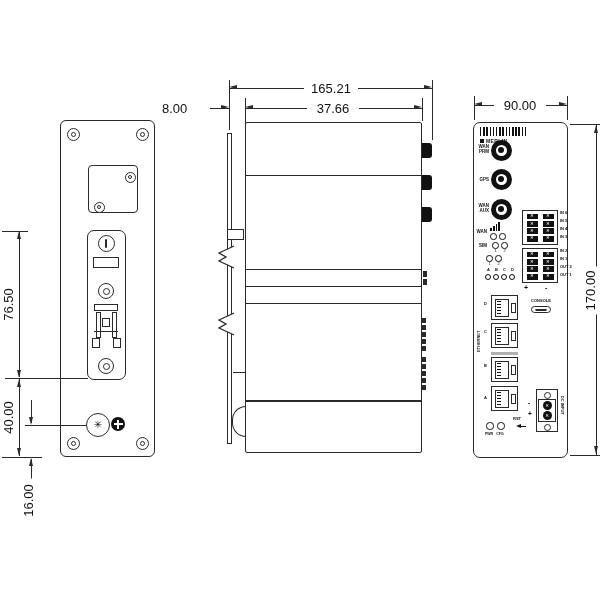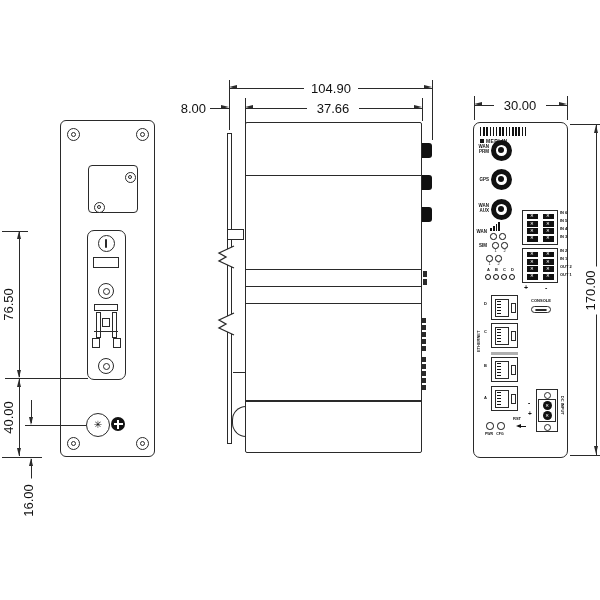--- a/index.html
+++ b/index.html
@@ -133,35 +133,35 @@
   <div class="L" style="left:421px;top:378px;width:5px;height:5px"></div>
   <div class="L" style="left:421px;top:385px;width:5px;height:5px"></div>
 
   <div class="L" style="left:229px;top:80px;width:1px;height:50px"></div>
   <div class="L" style="left:432px;top:80px;width:1px;height:60px"></div>
   <div class="L" style="left:245px;top:98px;width:1px;height:26px"></div>
   <div class="L" style="left:422px;top:98px;width:1px;height:23px"></div>
   <div class="L" style="left:229px;top:88px;width:203px;height:1px"></div>
   <div class="al" style="left:229px;top:85.4px"></div>
   <div class="ar" style="left:423.5px;top:85.4px"></div>
-  <div class="dim" style="left:304px;top:81px;width:54px">104.90</div>
+  <div class="dim" style="left:304px;top:81px;width:54px">165.21</div>
   <div class="L" style="left:245px;top:108px;width:177px;height:1px"></div>
   <div class="al" style="left:245px;top:105.4px"></div>
   <div class="ar" style="left:413.5px;top:105.4px"></div>
   <div class="dim" style="left:307px;top:101px;width:52px">37.66</div>
-  <div class="dim" style="left:166px;top:101px;width:42px;text-align:right">8.00</div>
+  <div class="dim" style="left:160px;top:101px;width:42px;text-align:left">8.00</div>
   <div class="L" style="left:210px;top:108px;width:19px;height:1px"></div>
   <div class="ar" style="left:220.5px;top:105.4px"></div>
 
   <div class="L" style="left:474px;top:96px;width:1px;height:24px"></div>
   <div class="L" style="left:567px;top:96px;width:1px;height:24px"></div>
   <div class="L" style="left:474px;top:105px;width:93px;height:1px"></div>
   <div class="al" style="left:474px;top:102.4px"></div>
   <div class="ar" style="left:558.5px;top:102.4px"></div>
-  <div class="dim" style="left:494px;top:98px;width:52px">30.00</div>
+  <div class="dim" style="left:494px;top:98px;width:52px">90.00</div>
   <div class="L" style="left:570px;top:124px;width:30px;height:1px"></div>
   <div class="L" style="left:570px;top:455px;width:30px;height:1px"></div>
   <div class="L" style="left:596px;top:125px;width:1px;height:330px"></div>
   <div class="au" style="left:593.9px;top:125px"></div>
   <div class="ad" style="left:593.9px;top:446px"></div>
   <div class="dim v" style="left:566px;top:283px;width:48px">170.00</div>
 
   <div class="B" style="left:473px;top:122px;width:95px;height:336px;border-width:1.6px;border-radius:7px"></div>
   <div class="a bar" style="left:480px;top:127px;width:48px;height:9px"></div>
   <div class="a" style="left:480px;top:138px;display:flex;align-items:center;gap:2px">

